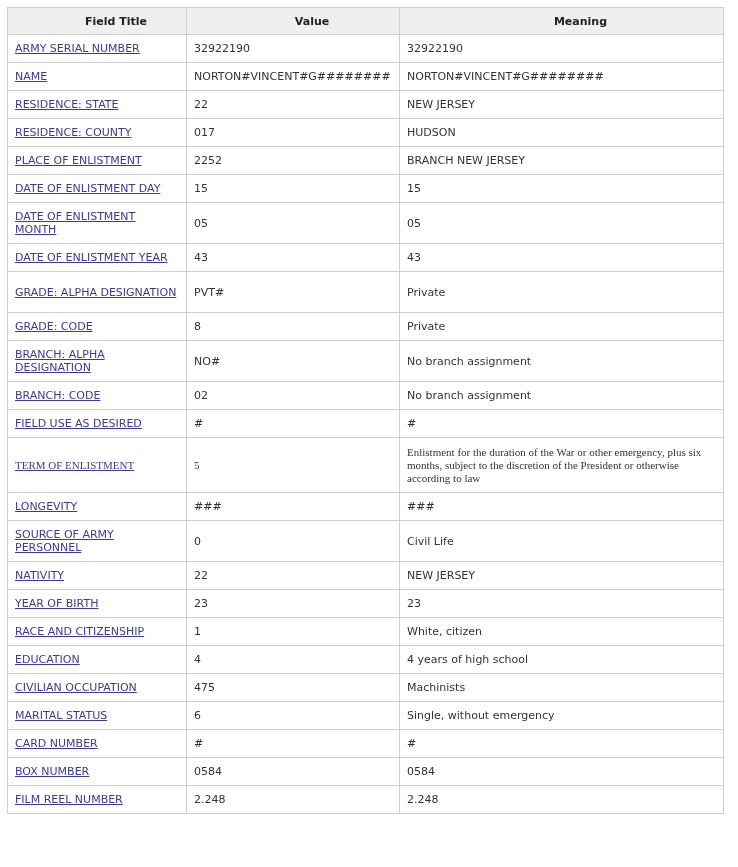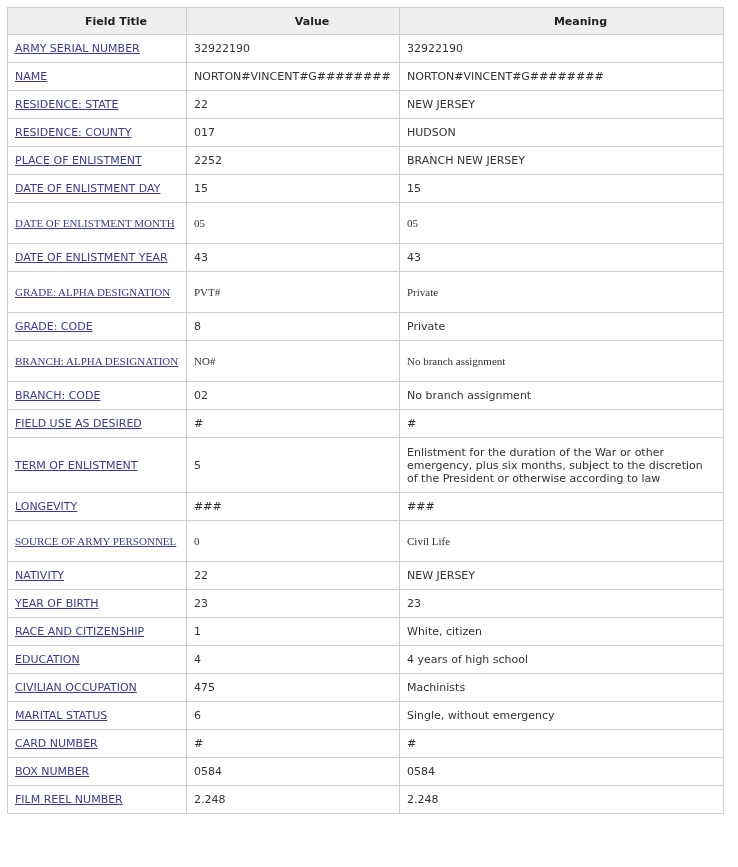--- a/index.html
+++ b/index.html
@@ -3,22 +3,22 @@
 <meta charset="utf-8">
 <style>
   html,body{margin:0;padding:0;background:#fff;}
   body{width:738px;height:867px;font-family:"DejaVu Sans","Liberation Sans",sans-serif;font-size:11px;color:#333;}
   table{position:absolute;left:7px;top:7px;border-collapse:collapse;width:717px;}
   th,td{border:1px solid #cfcfcf;text-align:left;vertical-align:middle;padding:0 7px;line-height:13px;}
   th{background:#efefef;font-weight:bold;text-align:center;height:26px;color:#222;padding-left:45px;}
   td{height:27px;}
   td.c1{width:164px;margin-top:24px;}
   td.c2{width:198px;}
-  td.tall{height:40px;font-family:Liberation Serif, serif;}
-  td.xtall{height:54px;}
+  td.tall{height:40px;}
+  td.xtall{height:54px;font-family:Liberation Serif, serif;}
   a{color:#3b3b8f;text-decoration:underline;}
 </style>
 </head>
 <body>
 
 <table>
   <thead>
     <tr>
       <th>Field Title</th>
       <th>Value</th>

